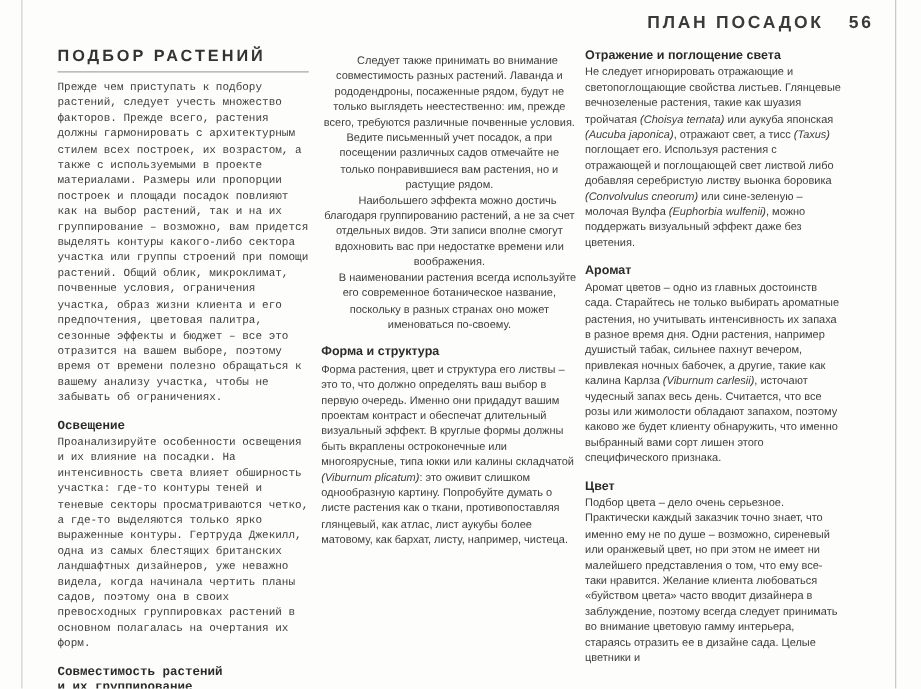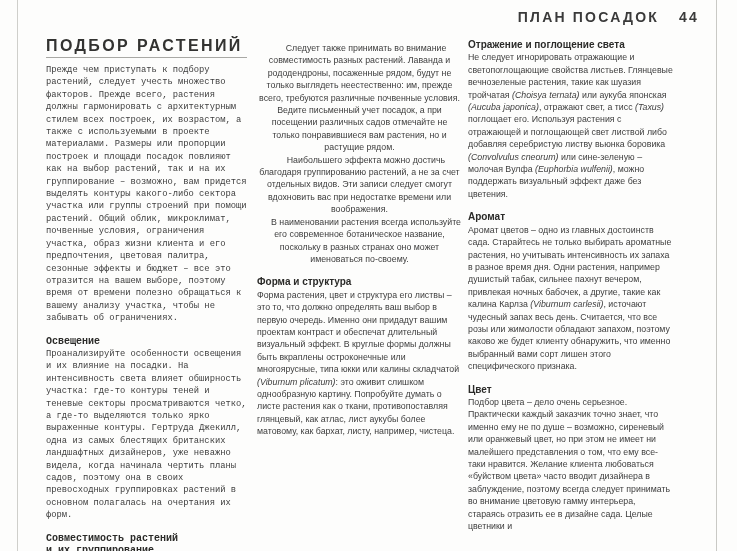--- a/index.html
+++ b/index.html
@@ -14,21 +14,21 @@
   .edge{position:absolute;top:0;bottom:0;width:1px;background:#cfcfcb;}
   .edge.left{left:17px;}
   .edge.right{left:716px;background:#c9c9c5;}
   .running-header{
     position:absolute;top:9px;right:38px;
     display:flex;align-items:baseline;gap:20px;
     font-size:14px;font-weight:bold;letter-spacing:2.2px;color:#3a3a3a;
   }
   .article-title{
     position:absolute;left:46px;top:37px;width:202px;
-    font-size:16px;font-weight:bold;letter-spacing:2.4px;color:#333331;
+    font-size:13px;font-weight:bold;letter-spacing:2.4px;color:#333331;
     margin:0;
   }
   .title-rule{
     position:absolute;left:46px;top:57px;width:201px;height:1px;
     background:#a8a8a4;
   }
   .col{
     position:absolute;
     font-size:8.8px;line-height:12.4px;
     text-align:left;
@@ -48,38 +48,38 @@
 </head>
 <body>
 
 <div class="page">
 
   <div class="edge left"></div>
   <div class="edge right"></div>
 
   <div class="running-header">
     <span>ПЛАН ПОСАДОК</span>
-    <span>44</span>
+    <span>56</span>
   </div>
 
   <h1 class="article-title">ПОДБОР РАСТЕНИЙ</h1>
   <div class="title-rule"></div>
 
   <div class="col col-1">
     <p>Прежде чем приступать к подбору растений, следует учесть множество факторов. Прежде всего, растения должны гармонировать с архитектурным стилем всех построек, их возрастом, а также с используемыми в проекте материалами. Размеры или пропорции построек и площади посадок повлияют как на выбор растений, так и на их группирование – возможно, вам придется выделять контуры какого-либо сектора участка или группы строений при помощи растений. Общий облик, микроклимат, почвенные условия, ограничения участка, образ жизни клиента и его предпочтения, цветовая палитра, сезонные эффекты и бюджет – все это отразится на вашем выборе, поэтому время от времени полезно обращаться к вашему анализу участка, чтобы не забывать об ограничениях.</p>
     <h3>Освещение</h3>
     <p>Проанализируйте особенности освещения и их влияние на посадки. На интенсивность света влияет обширность участка: где-то контуры теней и теневые секторы просматриваются четко, а где-то выделяются только ярко выраженные контуры. Гертруда Джекилл, одна из самых блестящих британских ландшафтных дизайнеров, уже неважно видела, когда начинала чертить планы садов, поэтому она в своих превосходных группировках растений в основном полагалась на очертания их форм.</p>
     <h3>Совместимость растений
 и их группирование</h3>
     <p>Выбираемые вами растения должны гармонировать с окружающей средой. Тонкие формы листа и хрупкие цветы будут неуместны</p>
   </div>
 
   <div class="col col-2">
     <p class="indent">Следует также принимать во внимание совместимость разных растений. Лаванда и рододендроны, посаженные рядом, будут не только выглядеть неестественно: им, прежде всего, требуются различные почвенные условия. Ведите письменный учет посадок, а при посещении различных садов отмечайте не только понравившиеся вам растения, но и растущие рядом.</p>
-    <p class="indent">Наибольшего эффекта можно достичь благодаря группированию растений, а не за счет отдельных видов. Эти записи следует смогут вдохновить вас при недостатке времени или воображения.</p>
+    <p class="indent">Наибольшего эффекта можно достичь благодаря группированию растений, а не за счет отдельных видов. Эти записи вполне смогут вдохновить вас при недостатке времени или воображения.</p>
     <p class="indent">В наименовании растения всегда используйте его современное ботаническое название, поскольку в разных странах оно может именоваться по-своему.</p>
     <h3>Форма и структура</h3>
     <p>Форма растения, цвет и структура его листвы – это то, что должно определять ваш выбор в первую очередь. Именно они придадут вашим проектам контраст и обеспечат длительный визуальный эффект. В круглые формы должны быть вкраплены остроконечные или многоярусные, типа юкки или калины складчатой <i>(Viburnum plicatum)</i>: это оживит слишком однообразную картину. Попробуйте думать о листе растения как о ткани, противопоставляя глянцевый, как атлас, лист аукубы более матовому, как бархат, листу, например, чистеца.</p>
   </div>
 
   <div class="col col-3">
     <h3 class="first">Отражение и поглощение света</h3>
     <p>Не следует игнорировать отражающие и светопоглощающие свойства листьев. Глянцевые вечнозеленые растения, такие как шуазия тройчатая <i>(Choisya ternata)</i> или аукуба японская <i>(Aucuba japonica)</i>, отражают свет, а тисс <i>(Taxus)</i> поглощает его. Используя растения с отражающей и поглощающей свет листвой либо добавляя серебристую листву вьюнка боровика <i>(Convolvulus cneorum)</i> или сине-зеленую – молочая Вулфа <i>(Euphorbia wulfenii)</i>, можно поддержать визуальный эффект даже без цветения.</p>
     <h3>Аромат</h3>
     <p>Аромат цветов – одно из главных достоинств сада. Старайтесь не только выбирать ароматные растения, но учитывать интенсивность их запаха в разное время дня. Одни растения, например душистый табак, сильнее пахнут вечером, привлекая ночных бабочек, а другие, такие как калина Карлза <i>(Viburnum carlesii)</i>, источают чудесный запах весь день. Считается, что все розы или жимолости обладают запахом, поэтому каково же будет клиенту обнаружить, что именно выбранный вами сорт лишен этого специфического признака.</p>

